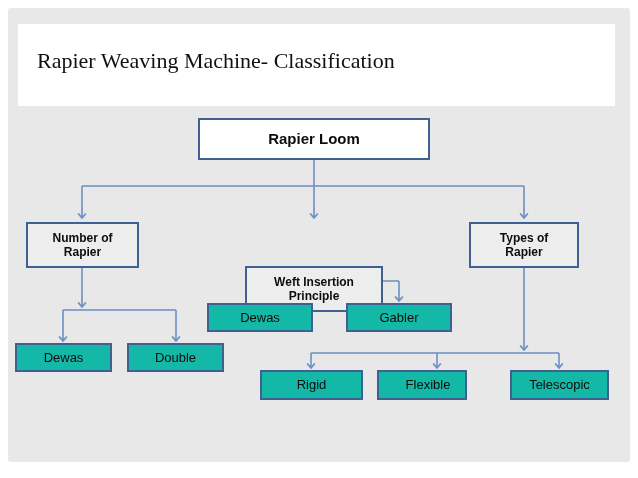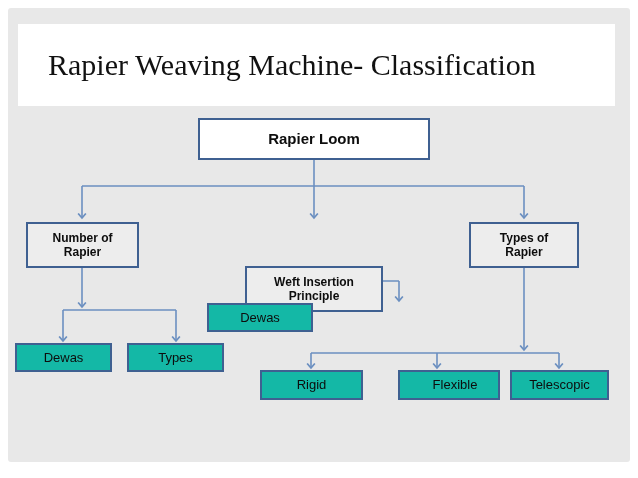--- a/index.html
+++ b/index.html
@@ -29,25 +29,25 @@
   #title-band {
     position: absolute;
     left: 18px;
     top: 24px;
     width: 597px;
     height: 82px;
     background: #ffffff;
   }
   #title-text {
     position: absolute;
-    left: 48px;
+    left: 37px;
     top: 48px;
     width: 590px;
     font-family: "Liberation Serif", serif;
-    font-size: 30px;
+    font-size: 22px;
     font-weight: 400;
     color: #111111;
     letter-spacing: 0px;
     white-space: nowrap;
   }
   
   #connectors {
     position: absolute;
     left: 0;
     top: 0;
@@ -149,34 +149,37 @@
     <span>
       <span style="display:block">Types of</span>
       <span style="display:block">Rapier</span>
     </span>
   </div>
 
   <div class="node leaf" style="left:207px; top:303px; width:106px; height:29px;">
     <span class="lbl">Dewas</span>
   </div>
 
+  <div class="node leaf" style="left:346px; top:303px; width:106px; height:29px;">
+    <span class="lbl">Gabler</span>
+  </div>
 
   <div class="node leaf" style="left:15px; top:343px; width:97px; height:29px;">
     <span class="lbl">Dewas</span>
   </div>
 
   <div class="node leaf" style="left:127px; top:343px; width:97px; height:29px;">
-    <span class="lbl">Types</span>
+    <span class="lbl">Double</span>
   </div>
 
   <div class="node leaf" style="left:260px; top:370px; width:103px; height:30px;">
     <span class="lbl">Rigid</span>
   </div>
 
-  <div class="node leaf" style="left:398px; top:370px; width:102px; height:30px;padding-left:12px;">
+  <div class="node leaf" style="left:377px; top:370px; width:90px; height:30px;padding-left:12px;">
     <span class="lbl">Flexible</span>
   </div>
 
   <div class="node leaf" style="left:510px; top:370px; width:99px; height:30px;">
     <span class="lbl">Telescopic</span>
   </div>
 
 </div>
 
 </body></html>

